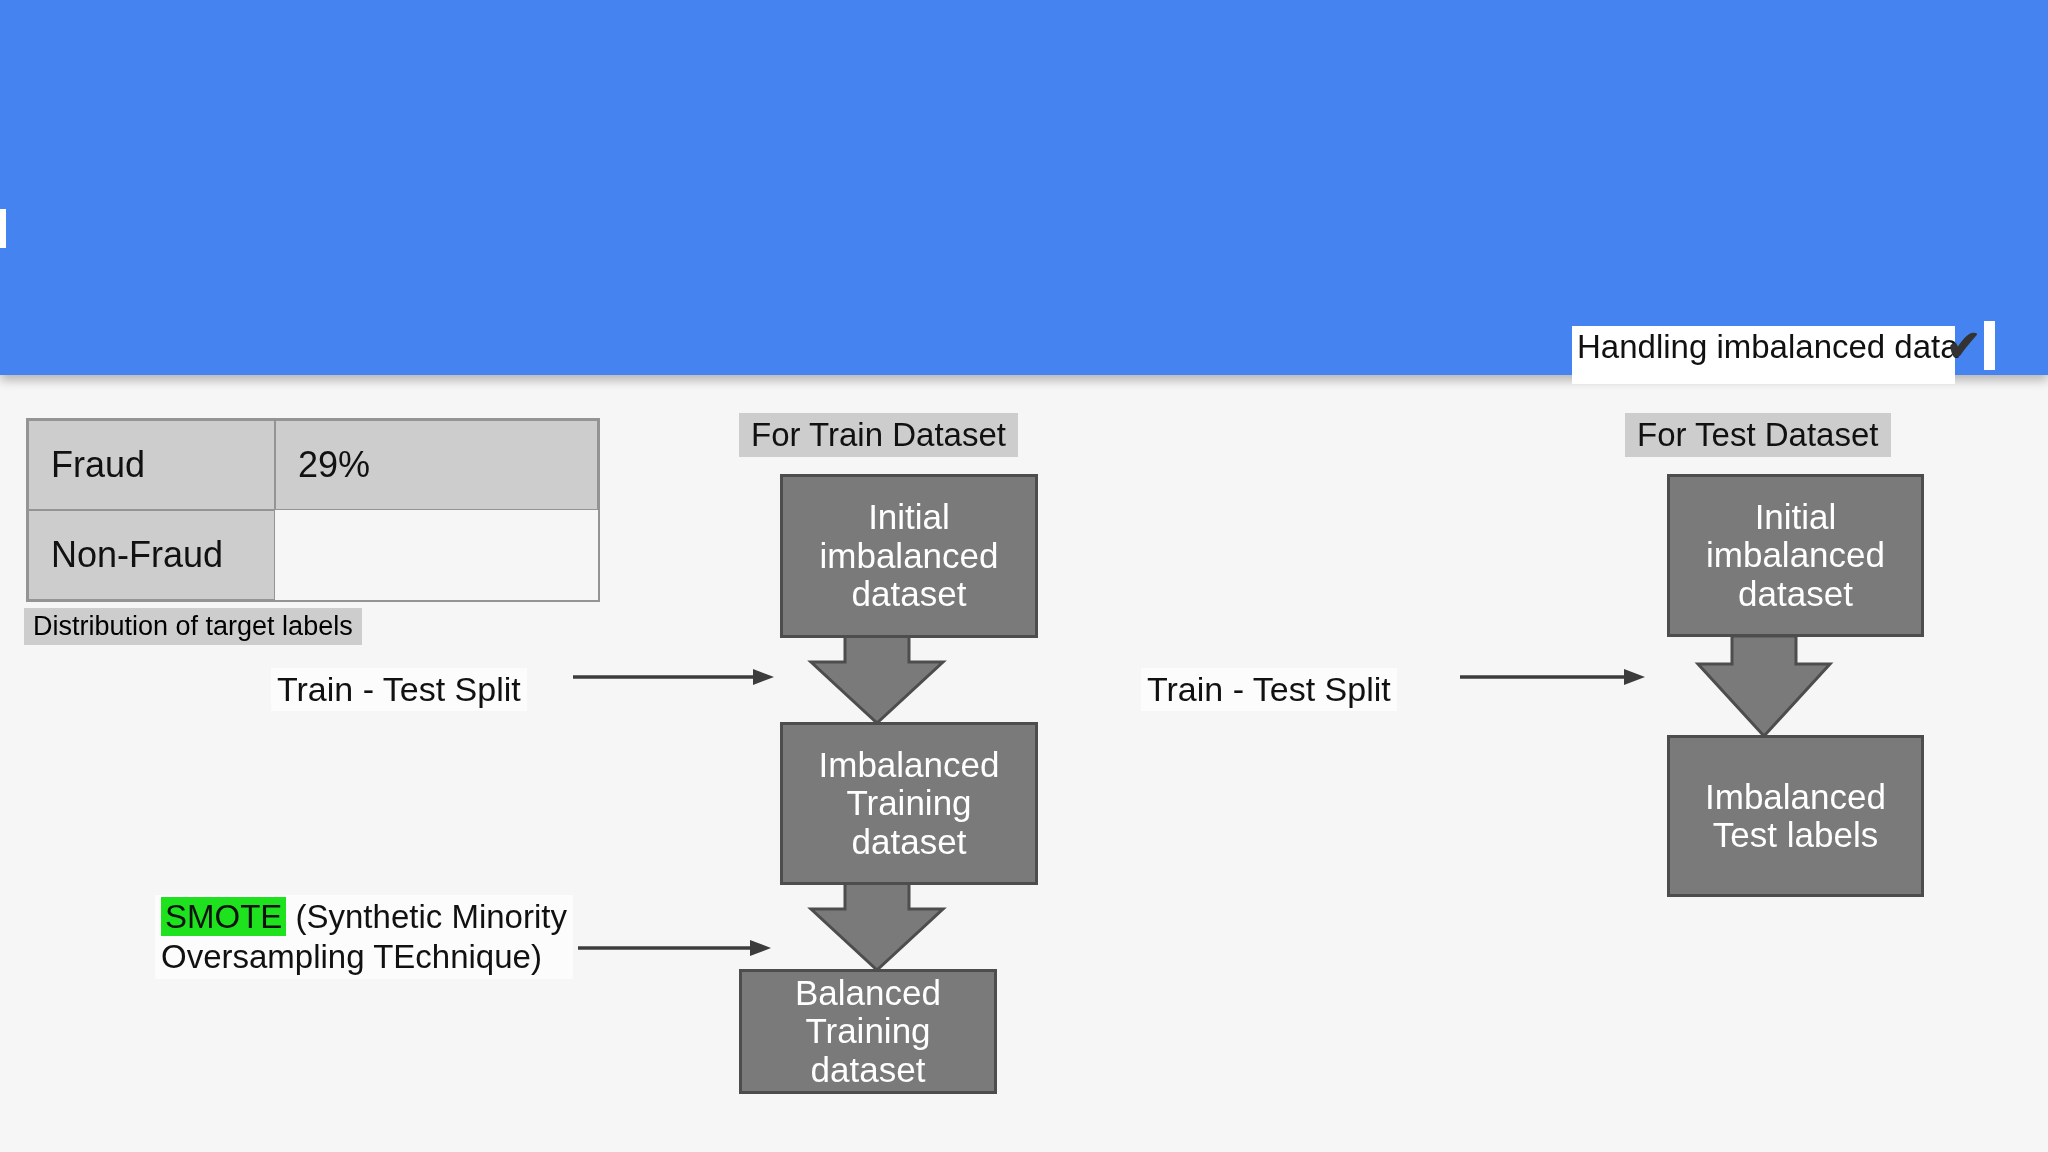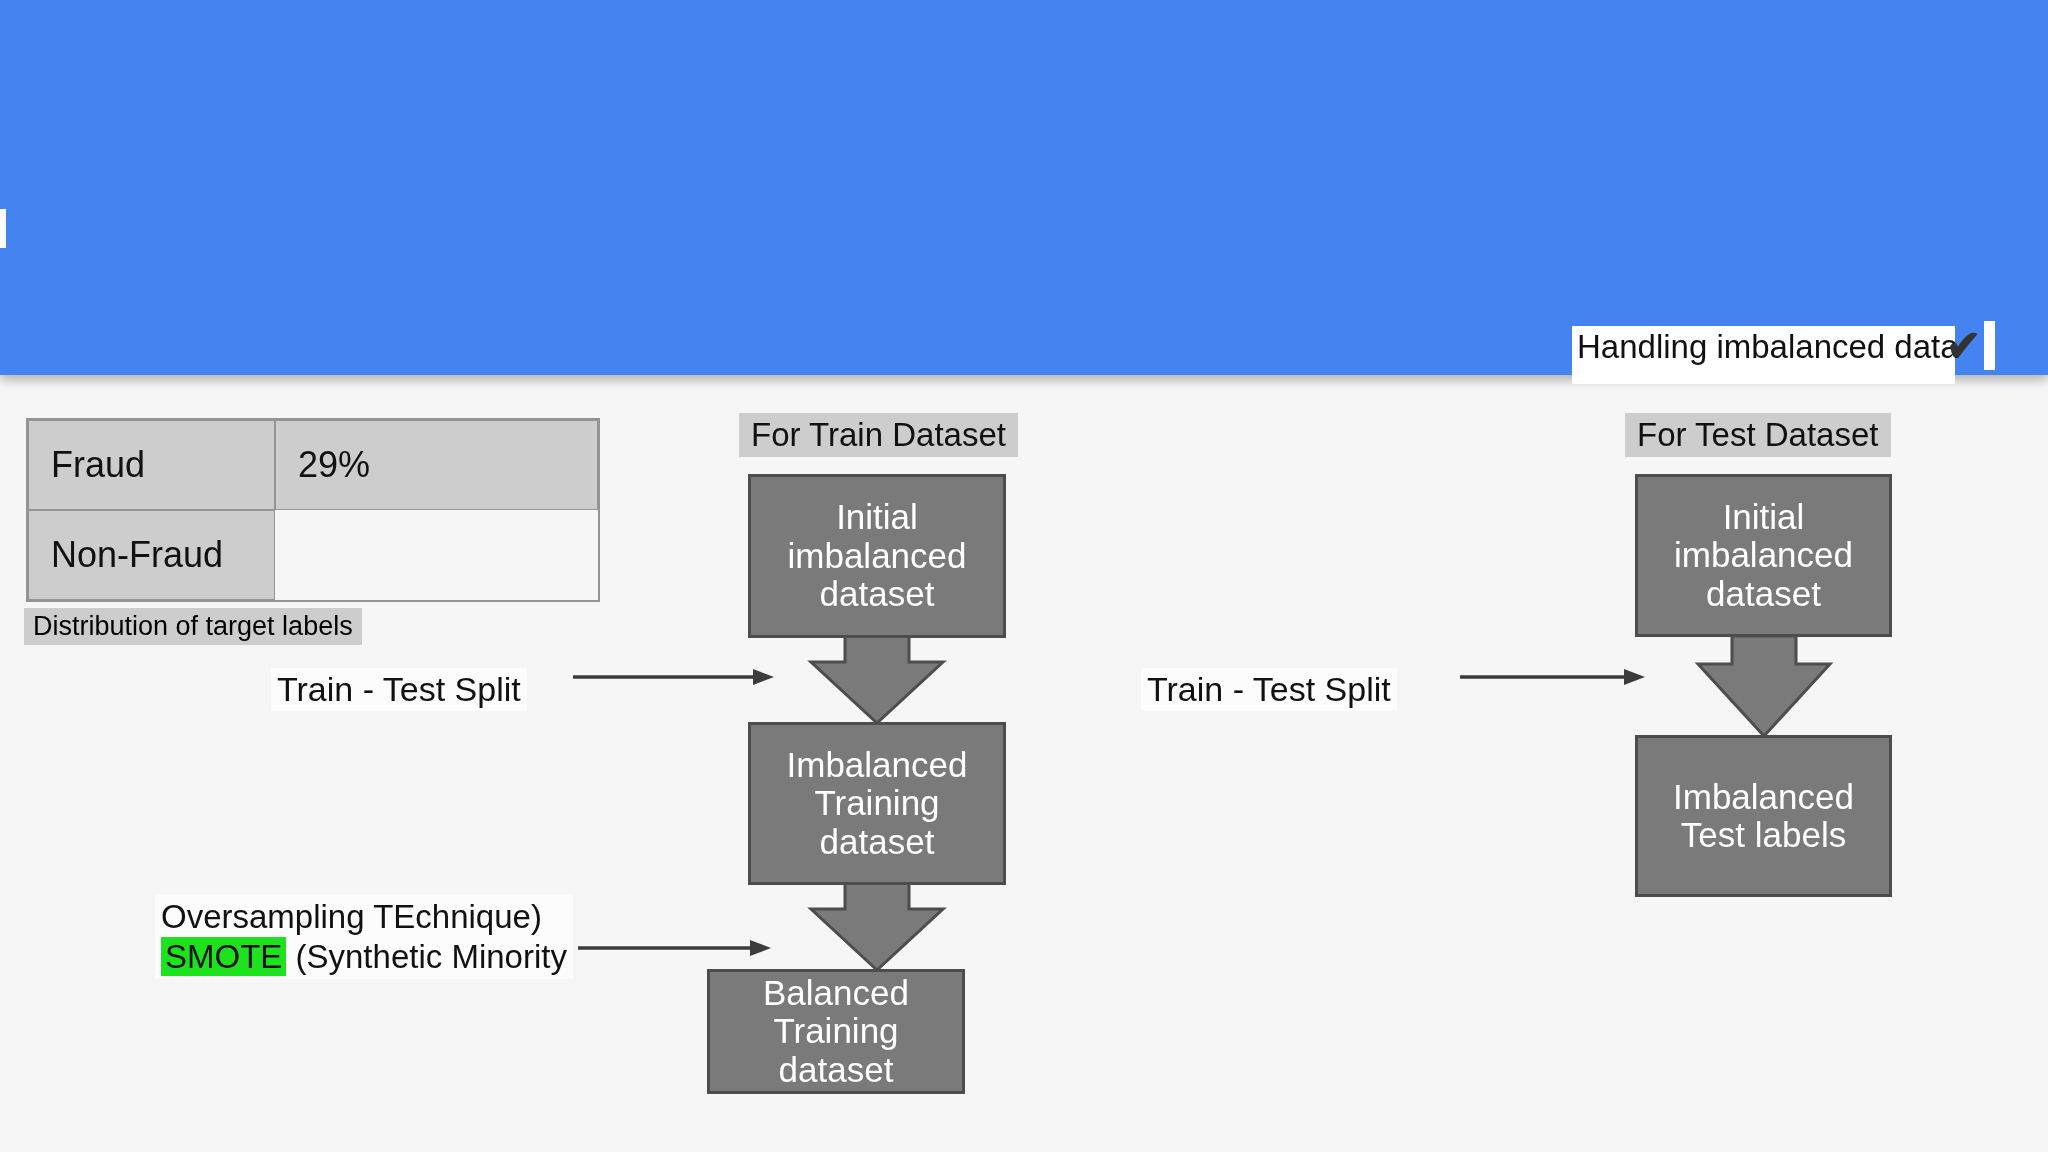--- a/index.html
+++ b/index.html
@@ -24,21 +24,21 @@
   .title-check{position:absolute;left:1946px;top:322px;font-size:42px;line-height:48px;color:#333;font-weight:bold;z-index:3;}
   .text-cursor{position:absolute;left:1984px;top:321px;width:11px;height:49px;background:#ffffff;z-index:3;}
 
   
   .dist-table{position:absolute;left:26px;top:418px;width:574px;height:184px;border:2px solid var(--table-border);display:grid;grid-template-columns:247px 1fr;grid-template-rows:1fr 1fr;z-index:2;}
   .dist-cell{background:var(--table-cell);border:1px solid var(--table-border);display:flex;align-items:center;padding-left:22px;font-size:36px;color:#111;}
   .table-caption{position:absolute;left:24px;top:608px;background:var(--label-highlight);color:#000000;font-size:27px;padding:3px 9px;z-index:2;}
 
   
   .flow-title{position:absolute;background:var(--label-highlight);color:#111;font-size:33px;padding:3px 12px;z-index:3;white-space:nowrap;}
-  .flow-box{position:absolute;width:258px;background:var(--box-fill);border:3px solid var(--box-border);color:#ffffff;display:flex;align-items:center;justify-content:center;text-align:center;font-size:35px;line-height:1.1;z-index:2;padding:4px;}
+  .flow-box{position:absolute;width:258px;background:var(--box-fill);border:3px solid var(--box-border);color:#ffffff;display:flex;align-items:center;justify-content:center;text-align:center;font-size:35px;line-height:1.1;z-index:2;padding:4px;margin-left:32px;}
   .block-arrow{position:absolute;z-index:1;}
   .block-arrow polygon{fill:var(--box-fill);stroke:var(--box-border);stroke-width:3;}
 
   
   .split-label{position:absolute;font-size:34px;color:#111;background:rgba(255,255,255,0.7);padding:2px 6px;white-space:nowrap;z-index:2;margin-top:14px;}
   .thin-arrow{position:absolute;z-index:2;}
   .thin-arrow line{stroke:var(--arrow-stroke);stroke-width:3.5;}
   .thin-arrow polygon{fill:var(--arrow-stroke);}
   .smote-note{position:absolute;left:155px;top:895px;font-size:33px;line-height:40px;color:#111;background:rgba(255,255,255,0.7);padding:2px 6px;z-index:2;white-space:nowrap;}
   .smote-term{background:var(--smote-highlight);padding:1px 4px;}
@@ -98,21 +98,21 @@
     <polygon points="181,4 202,12 181,20"></polygon>
   </svg>
 
   <div class="split-label" style="left:1141px;top:654px;">Train - Test Split</div>
   <svg class="thin-arrow" style="left:1459px;top:665px;" width="186" height="24" viewBox="0 0 186 24">
     <line x1="1" y1="12" x2="166" y2="12"></line>
     <polygon points="165,4 186,12 165,20"></polygon>
   </svg>
 
   <div class="smote-note">
+    <div><span class="smote-term">SMOTE</span><span> (Synthetic Minority</span></div>
     <div>Oversampling TEchnique)</div>
-    <div><span class="smote-term">SMOTE</span><span> (Synthetic Minority</span></div>
   </div>
   <svg class="thin-arrow" style="left:577px;top:936px;" width="194" height="24" viewBox="0 0 194 24">
     <line x1="1" y1="12" x2="174" y2="12"></line>
     <polygon points="173,4 194,12 173,20"></polygon>
   </svg>
 
 </div>
 
 </body></html>

